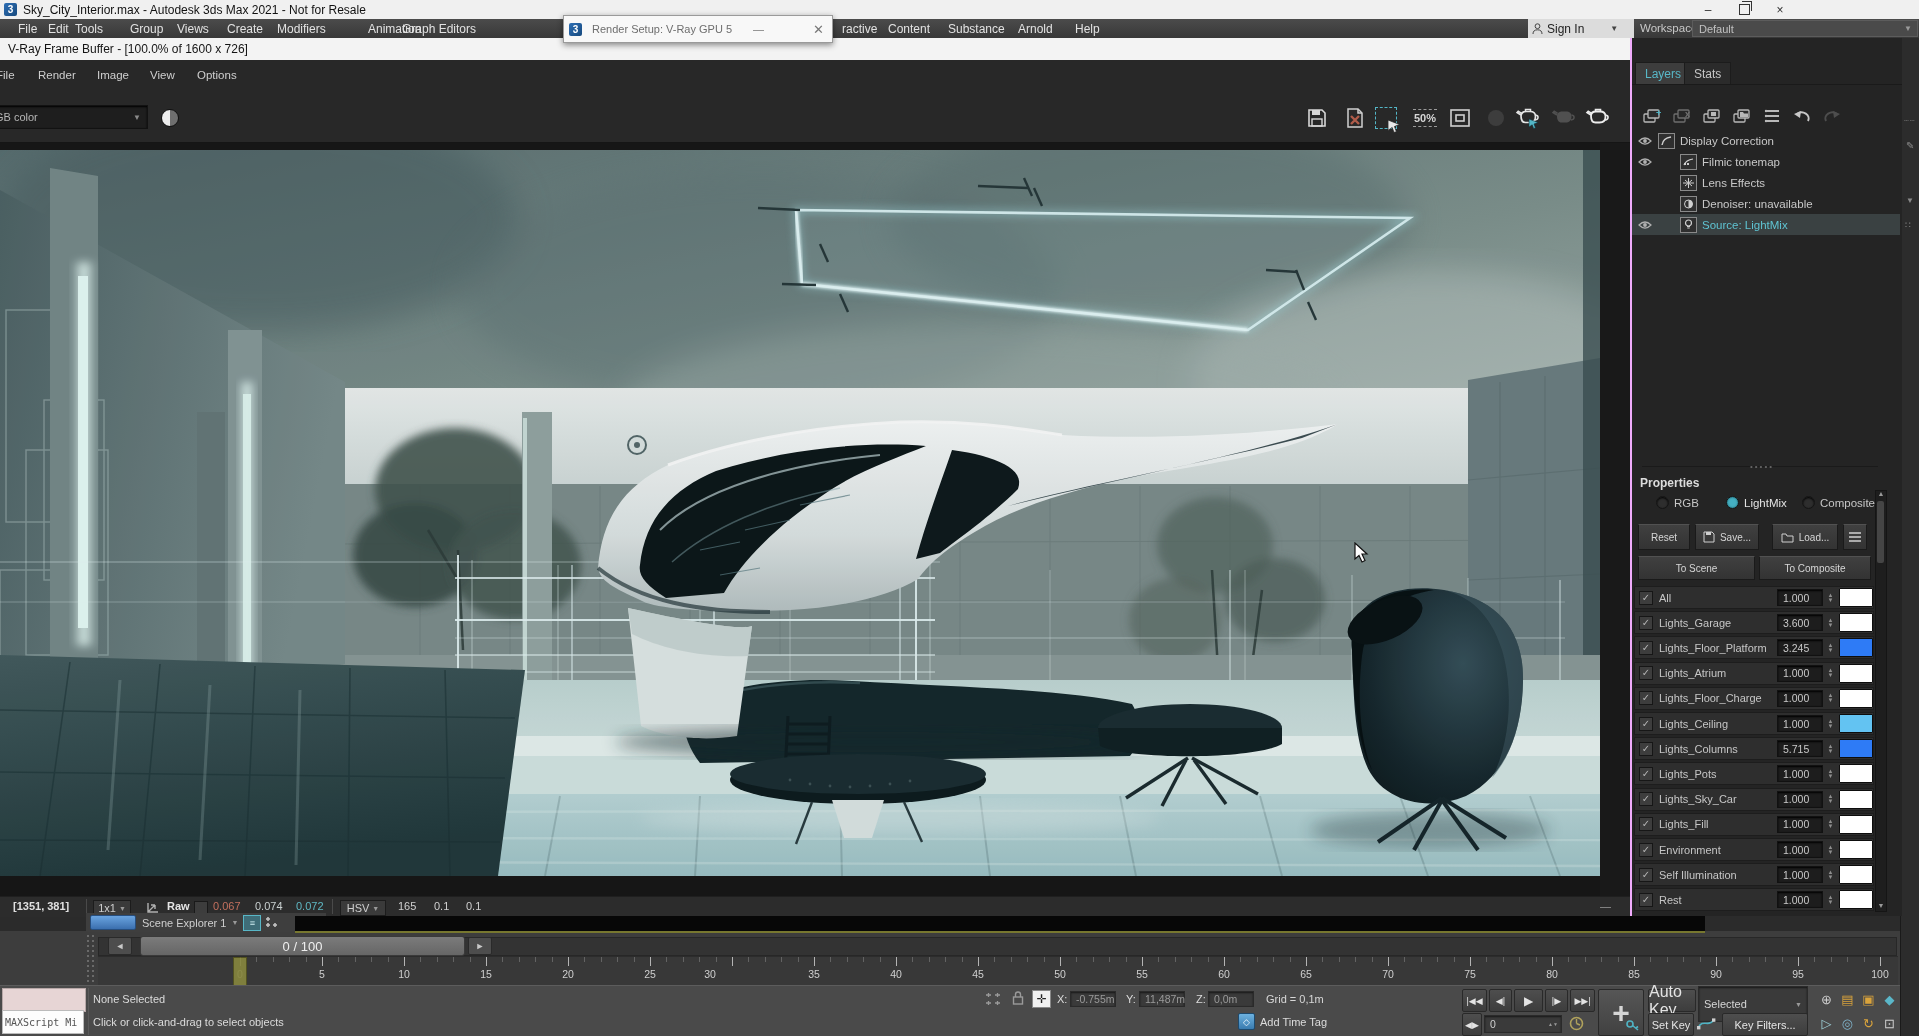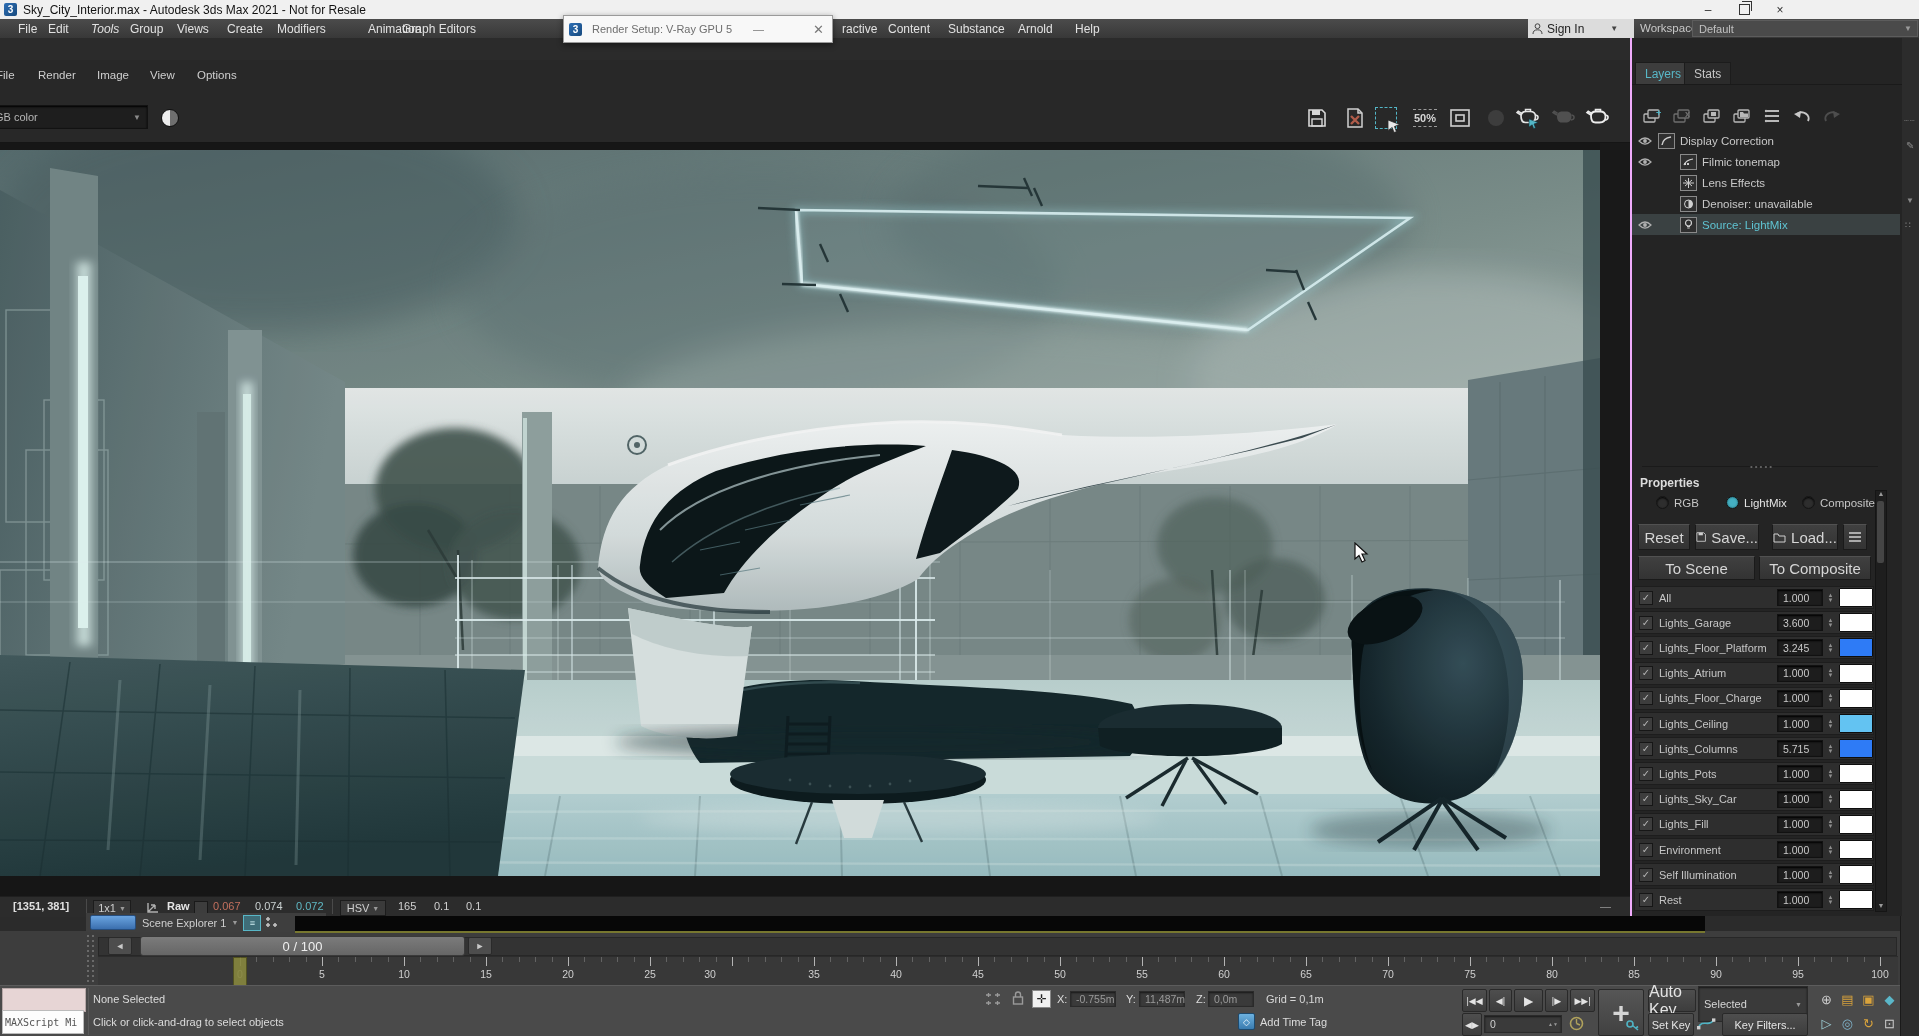--- a/index.html
+++ b/index.html
@@ -35,21 +35,21 @@
   #panel{left:1630px;top:38px;width:270px;height:878px;background:#242424;border-left:2px solid #f0abfc;z-index:12;}
   .tab{position:absolute;top:24px;height:22px;padding:0 9px;font-size:12px;display:flex;align-items:center;}
   .ptool{position:absolute;top:66px;width:26px;height:24px;display:flex;align-items:center;justify-content:center;}
   .tree-row{position:absolute;left:0;width:268px;height:21px;font-size:11.5px;color:#c8c8c8;display:flex;align-items:center;}
   .tree-row.sel{background:#3a4142;color:#5fc3d2;}
   .eyec{width:26px;display:flex;justify-content:center;}
   .tico{width:15px;height:14px;border:1px solid #8a8a8a;background:#2f2f2f;display:flex;align-items:center;justify-content:center;font-size:9px;color:#cfcfcf;margin-right:5px;flex:none;}
   #props-header{position:absolute;left:8px;top:438px;font-size:12px;font-weight:bold;color:#dcdcdc;}
   .radio{width:11px;height:11px;border-radius:50%;border:1px solid #141414;background:#2e2e2e;box-shadow:inset 0 1px 2px #000;}
   .radio.on{background:#45b0c2;box-shadow:inset 0 0 2px #0e4a55;}
-  .pbtn{position:absolute;background:linear-gradient(#404040,#333);border:1px solid #1a1a1a;border-top-color:#515151;color:#d6d6d6;font-size:15px;display:flex;align-items:center;justify-content:center;gap:5px;box-sizing:border-box;}
+  .pbtn{position:absolute;background:linear-gradient(#404040,#333);border:1px solid #1a1a1a;border-top-color:#515151;color:#d6d6d6;font-size:10px;display:flex;align-items:center;justify-content:center;gap:5px;box-sizing:border-box;}
   .light-row{position:absolute;left:2px;width:240px;height:23px;background:#2e2e2e;border:1px solid #1d1d1d;box-sizing:border-box;display:flex;align-items:center;}
   .cb{width:12px;height:12px;margin:0 6px 0 4px;background:#3d3d3d;border:1px solid #161616;color:#b5b5b5;font-size:10px;line-height:11px;text-align:center;flex:none;}
   .lname{font-size:11px;color:#c6c6c6;flex:1;white-space:nowrap;overflow:hidden;}
   .lval{width:46px;height:17px;background:#1d1d1d;border:1px solid #111;box-shadow:inset 0 1px 2px #000;color:#c9c9c9;font-size:10.5px;display:flex;align-items:center;padding-left:5px;box-sizing:border-box;flex:none;}
   .spin{width:11px;height:17px;display:flex;flex-direction:column;align-items:center;justify-content:center;color:#8f8f8f;font-size:6px;line-height:5px;flex:none;margin:0 3px 0 2px;}
   .swatch{width:32px;height:17px;border:1px solid #0d0d0d;border-radius:1px;flex:none;}
   #pscroll{position:absolute;left:243px;top:452px;width:10px;height:420px;background:#1e1e1e;border:1px solid #151515;}
   #pscroll .thumb{position:absolute;left:1px;top:2px;width:7px;height:62px;background:#454545;border-radius:2px;}
   
   #right-strip{left:1900px;top:38px;width:19px;height:998px;background:#2c2c2c;border-left:1px solid #1a1a1a;color:#8a8a8a;z-index:11;}
@@ -88,21 +88,21 @@
           <span class="csq restore"></span>
         </div>
       <div class="winbtn">×</div>
     </div>
   </div>
 
   <div id="menu-bar" class="abs">
     <div id="menu-left">
         <div class="menu-item" style="left: 18px;">File</div>
         <div class="menu-item" style="left: 48px;">Edit</div>
-        <div class="menu-item" style="left: 91px; font-style: italic;">Tools</div>
+        <div class="menu-item" style="left: 75px;">Tools</div>
         <div class="menu-item" style="left: 130px;">Group</div>
         <div class="menu-item" style="left: 177px;">Views</div>
         <div class="menu-item" style="left: 227px;">Create</div>
         <div class="menu-item" style="left: 277px;">Modifiers</div>
         <div class="menu-item" style="left: 337px; margin-left: 31px;">Animation</div>
         <div class="menu-item" style="left: 402px;">Graph Editors</div>
       </div>
     <div id="menu-right">
         <div class="menu-item" style="left: 842px;">ractive</div>
         <div class="menu-item" style="left: 888px;">Content</div>
@@ -125,20 +125,30 @@
     </div>
   </div>
 
   <div id="float-win" class="abs">
     <div class="appicon" style="margin-left:5px;">3</div>
     <span style="margin-left:4px;">Render Setup: V-Ray GPU 5</span>
     <span style="position:absolute;right:68px;color:#777;">—</span>
     <span style="position:absolute;right:8px;color:#777;font-size:13px;">✕</span>
   </div>
 
+  <div id="vfb-title" class="abs">
+    <span style="margin-left:8px;">V-Ray Frame Buffer - [100.0% of 1600 x 726]</span>
+    <div class="abs" style="left:1660px;top:0;display:flex;">
+      <div class="winbtn" style="height:22px;">–</div>
+      <div class="winbtn" style="height:22px;">
+          <span class="csq"></span>
+        </div>
+      <div class="winbtn" style="height:22px;">×</div>
+    </div>
+  </div>
   <div class="abs" style="left:1777px;top:38px;width:142px;height:22px;background:#2b2b2b;">
     <svg width="16" height="16" viewBox="0 0 16 16" style="position:absolute;left:8px;top:14px;">
         <path d="M2 14 L9 7" stroke="#cfcfcf" stroke-width="2"></path>
         <path d="M9 2 L14 7 L12 9 L7 4 Z" fill="#cfcfcf"></path>
         <circle cx="12.5" cy="12.5" r="2.4" fill="none" stroke="#cfcfcf" stroke-width="1.4"></circle>
       </svg>
   </div>
 
   <div id="vfb-menu" class="abs">
       <div class="vfb-menu-item" style="left: -4px;">File</div>

